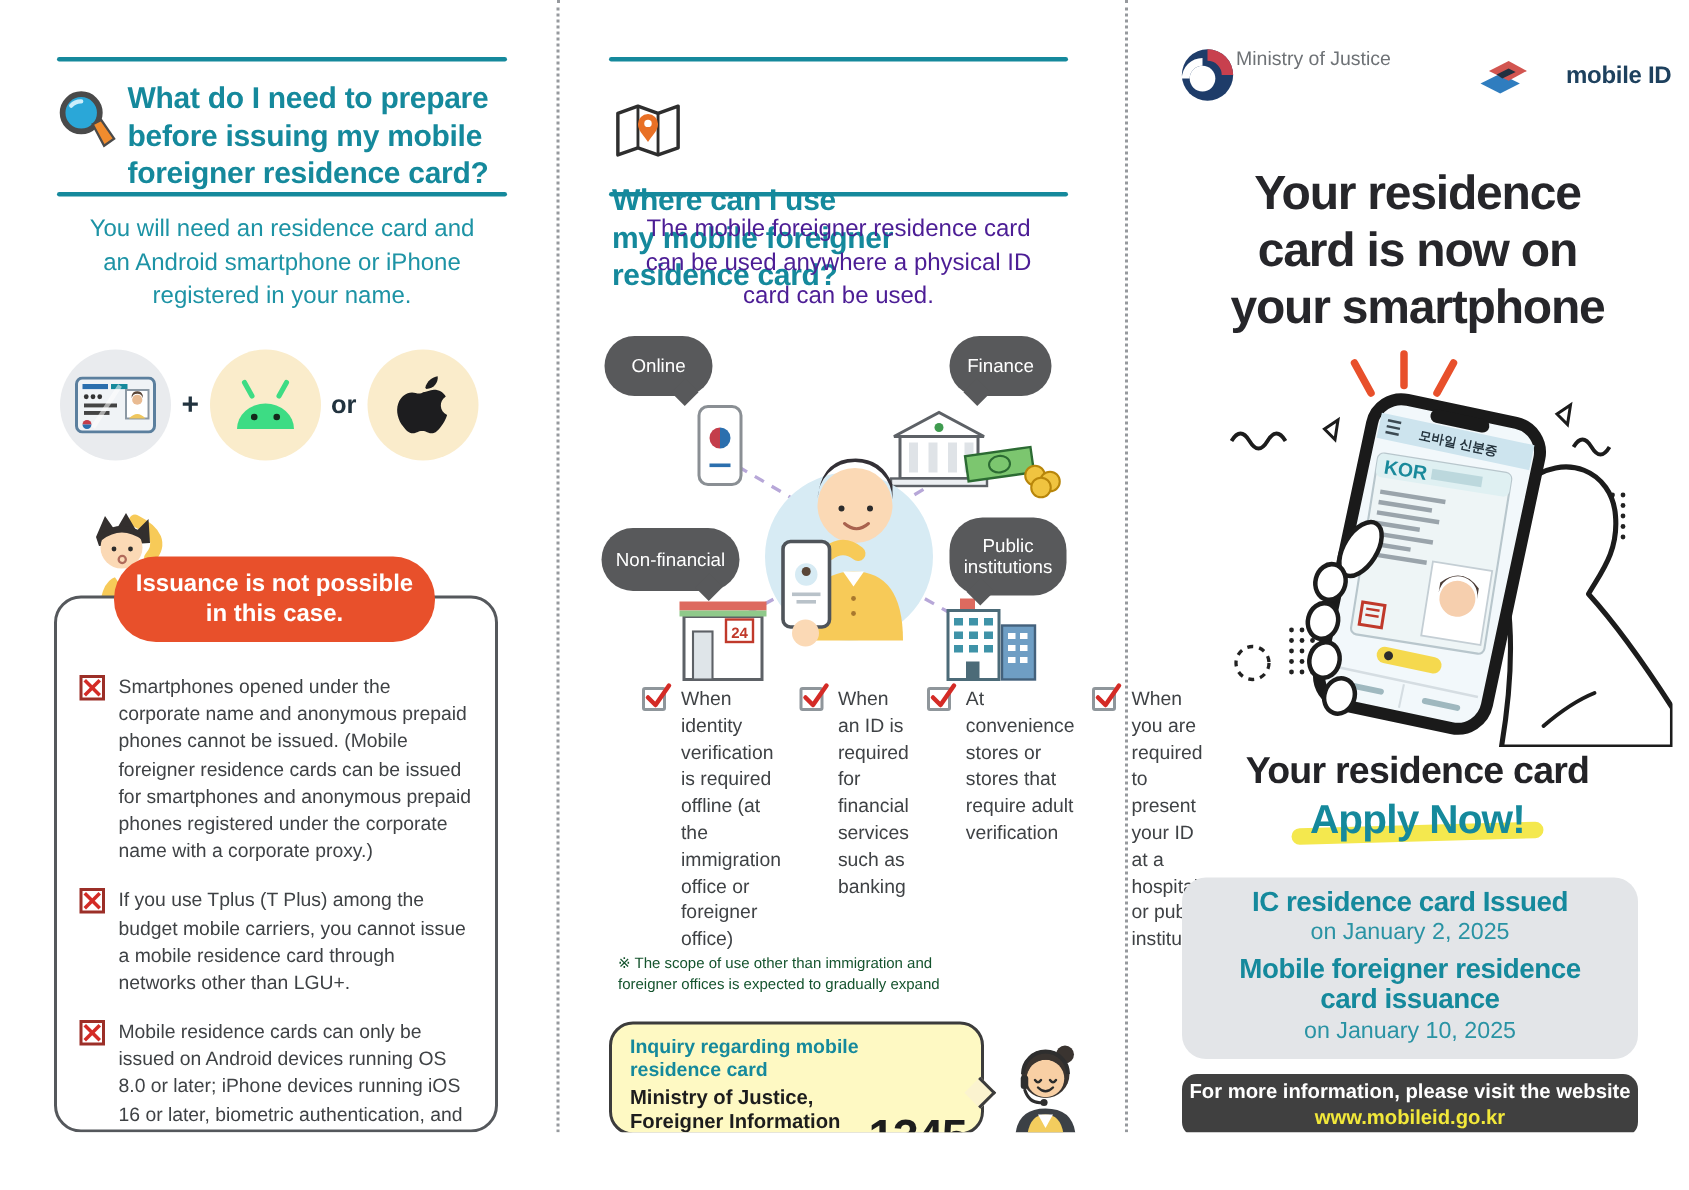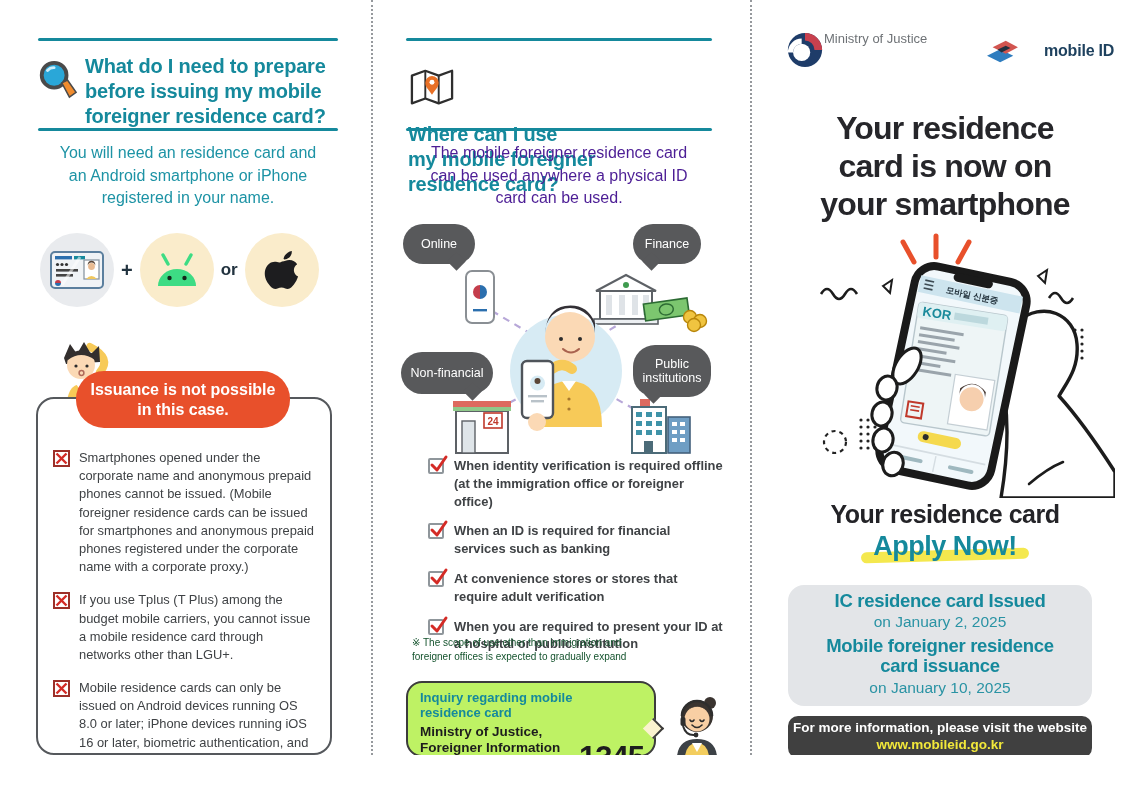--- a/index.html
+++ b/index.html
@@ -48,29 +48,29 @@
   .bubble::after { content:""; position:absolute; width:13px; height:13px; background:#58595b; transform:rotate(45deg); z-index:-1; }
   .b-online { left:3px; top:11px; width:72px; height:40px; }
   .b-online::after { bottom:-4px; right:12px; }
   .b-finance { left:233px; top:11px; width:68px; height:40px; }
   .b-finance::after { bottom:-4px; left:12px; }
   .b-nonfin { left:1px; top:139px; width:92px; height:42px; }
   .b-nonfin::after { bottom:-4px; right:14px; }
   .b-public { left:233px; top:132px; width:78px; height:52px; }
   .b-public::after { bottom:-4px; left:14px; }
 
-  .checklist { left:428px; top:457px; width:296px; display:flex; flex-direction:column; gap:12px;font-weight:bold; }
+  .checklist { left:428px; top:457px; width:296px; display:flex; gap:12px; }
   .chk-item { display:flex; gap:10px; }
   .cbox { flex:0 0 auto; width:16px; height:16px; border:2px solid #8f969b; border-radius:2px; margin-top:1px; position:relative; }
   .cbox svg { position:absolute; left:0; top:-5px; overflow:visible; }
   .chk-item p { font-size:12.9px; color:#3f4245; line-height:1.38; }
 
   .mp-note { left:412px; top:636px; width:312px; font-size:10px; color:#14532d; line-height:1.4; }
 
-  .inquiry { left:406px; top:681px; width:250px; height:76px; background:#bef264; border:2px solid #3c3c3c;
+  .inquiry { left:406px; top:681px; width:250px; height:76px; background:#fef9c3; border:2px solid #3c3c3c;
              border-radius:16px; padding:8px 10px 6px 12px; z-index:2; }
   .inquiry::after { content:""; position:absolute; right:-7px; top:38px; width:13px; height:13px;
                     background:#fbf3cf; border-right:2px solid #3c3c3c; border-top:2px solid #3c3c3c;
                     transform:rotate(45deg); }
   .inq-title { color:#15899c; font-weight:bold; font-size:13px; line-height:1.15; }
   .inq-row { display:flex; align-items:flex-end; gap:6px; margin-top:3px; }
   .inq-org { color:#1d1d1d; font-weight:bold; font-size:13.5px; line-height:1.18; }
   .inq-phone { color:#1d1d1d; font-weight:bold; font-size:31px; line-height:0.9; letter-spacing:-1px; }
 
   

